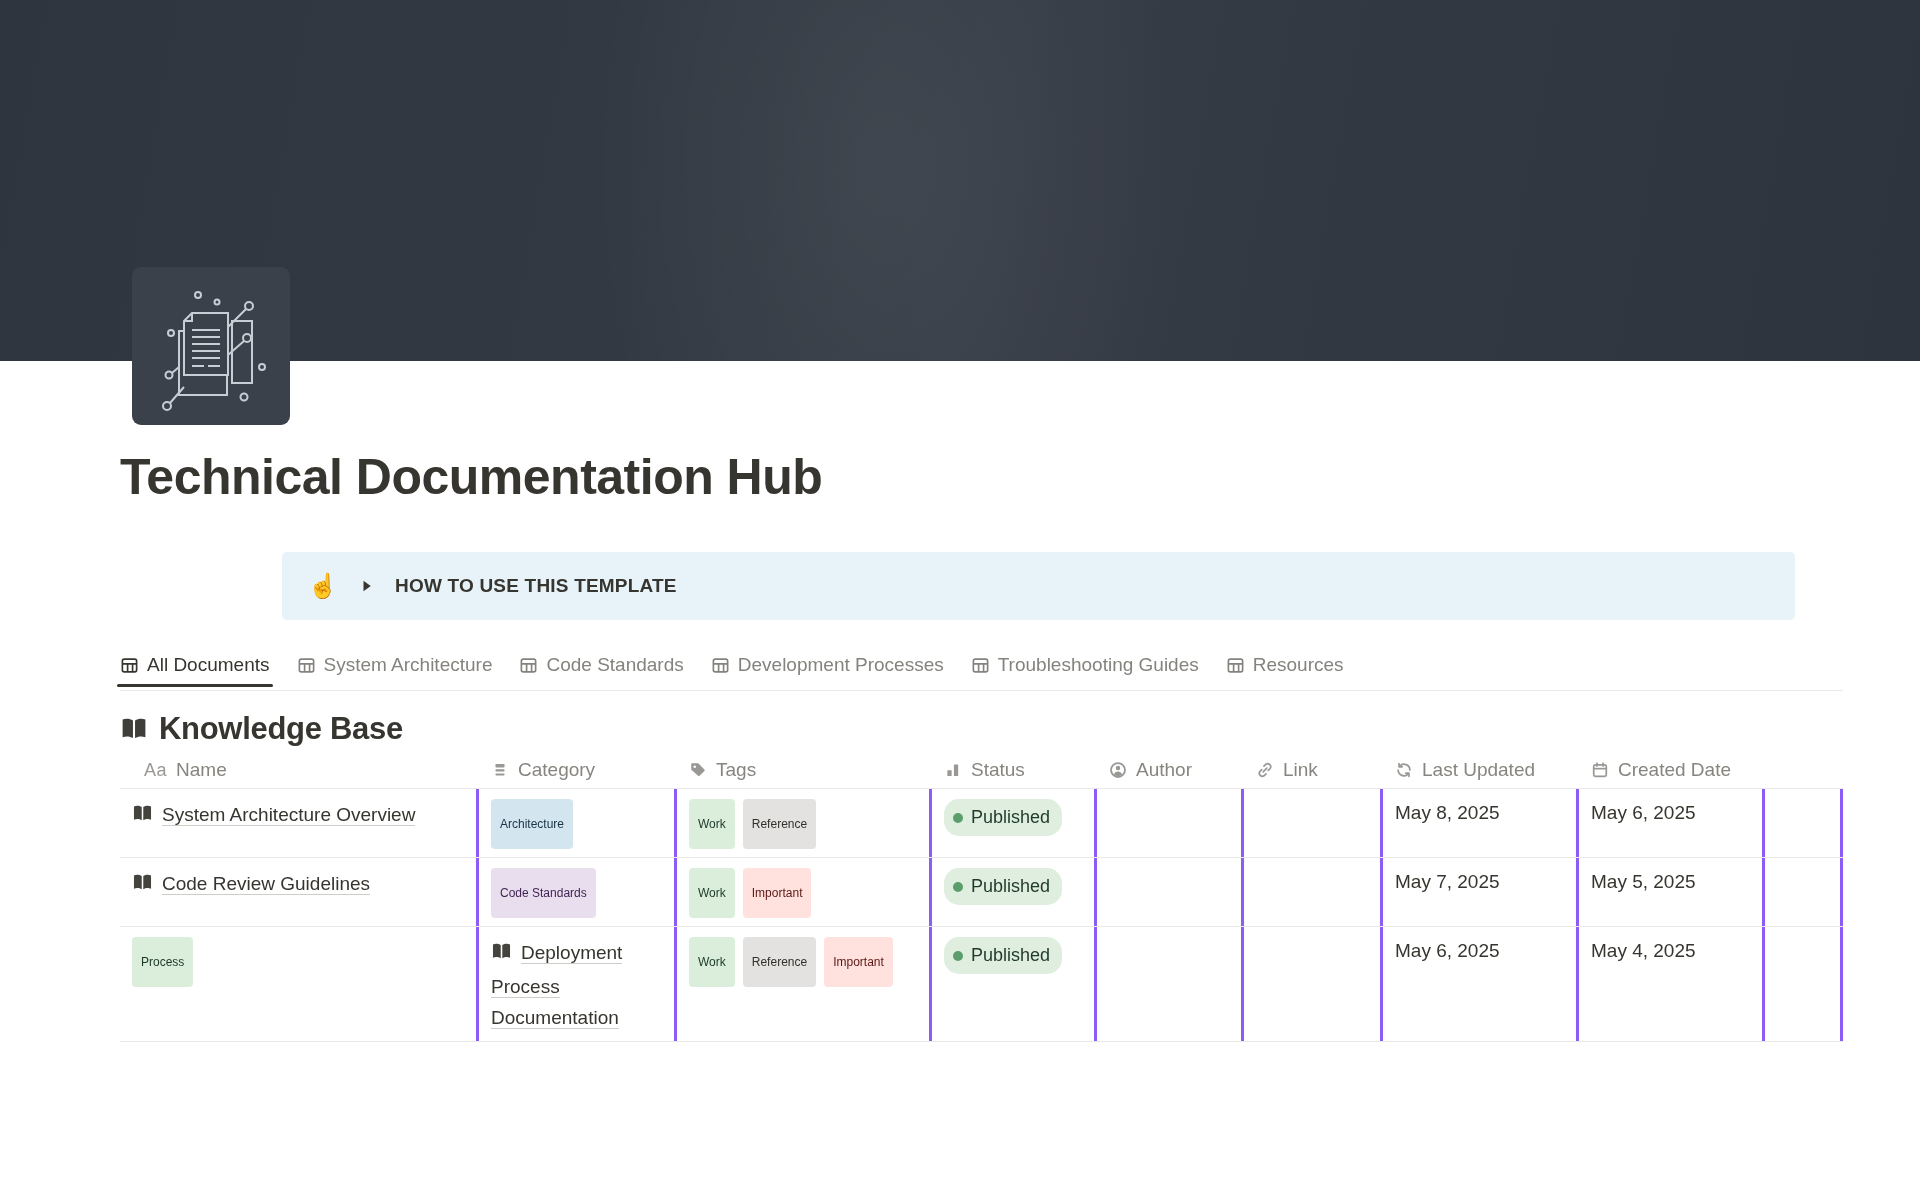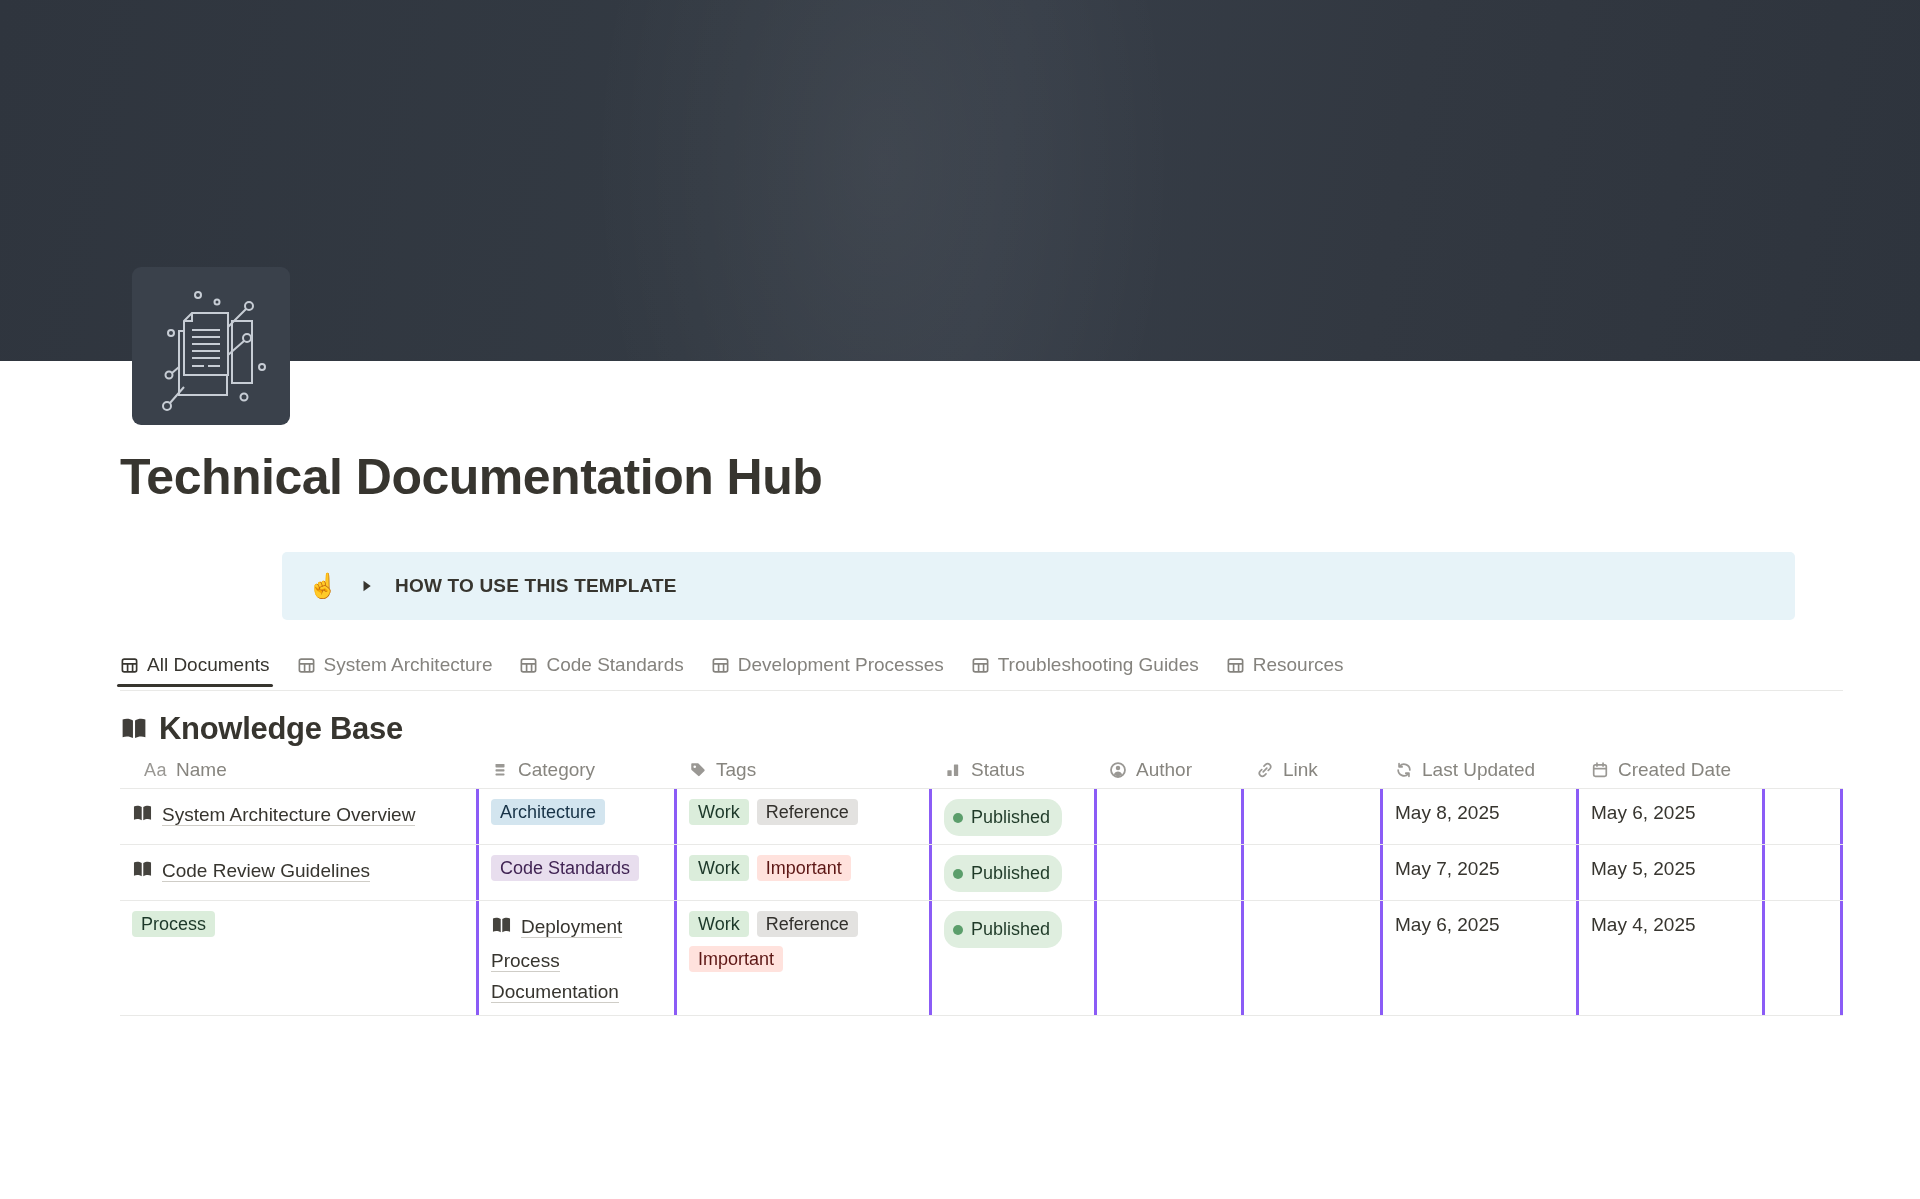--- a/index.html
+++ b/index.html
@@ -50,21 +50,21 @@
 
   .trow { border-bottom:1px solid var(--colors-border,#e9e9e7); }
   .cell { border-right:3px solid #8b5cf6; padding:10px 10px 8px 12px; display:flex;
           align-items:flex-start; cursor:pointer; min-height:45px; }
   .row-tall .cell { min-height:76px; }
 
   .name-cell { display:block; font-size:19px; line-height:31px; }
   .row-book-icon { display:inline-block; vertical-align:-3px; margin-right:9px; color:#45433e; }
   .name-link { display:inline; max-width:300px; border-bottom:1.5px solid #cfcdc7; cursor:pointer; }
 
-  .pill { display:inline-block; font-size:18px; line-height:26px; padding:0 9px; border-radius:4px;
+  .pill { display:inline-block; font-size:12px; line-height:26px; padding:12px 9px; border-radius:4px;
           white-space:nowrap; }
   .tags-wrap { display:flex; flex-wrap:wrap; gap:9px 8px; }
 
   .status-pill { display:inline-flex; align-items:center; gap:8px; height:37px; padding:0 12px 0 9px;
                  border-radius:15px; background:var(--colors-status-bg,#dfeedf);
                  color:var(--colors-status-text,#1f3a28); font-size:18px; }
   .status-dot { width:10px; height:10px; border-radius:50%; background:var(--colors-status-dot,#5b9e6b); }
 
   .date-text { font-size:19px; line-height:27px; color:var(--colors-text-primary,#37352f); }
 </style>

